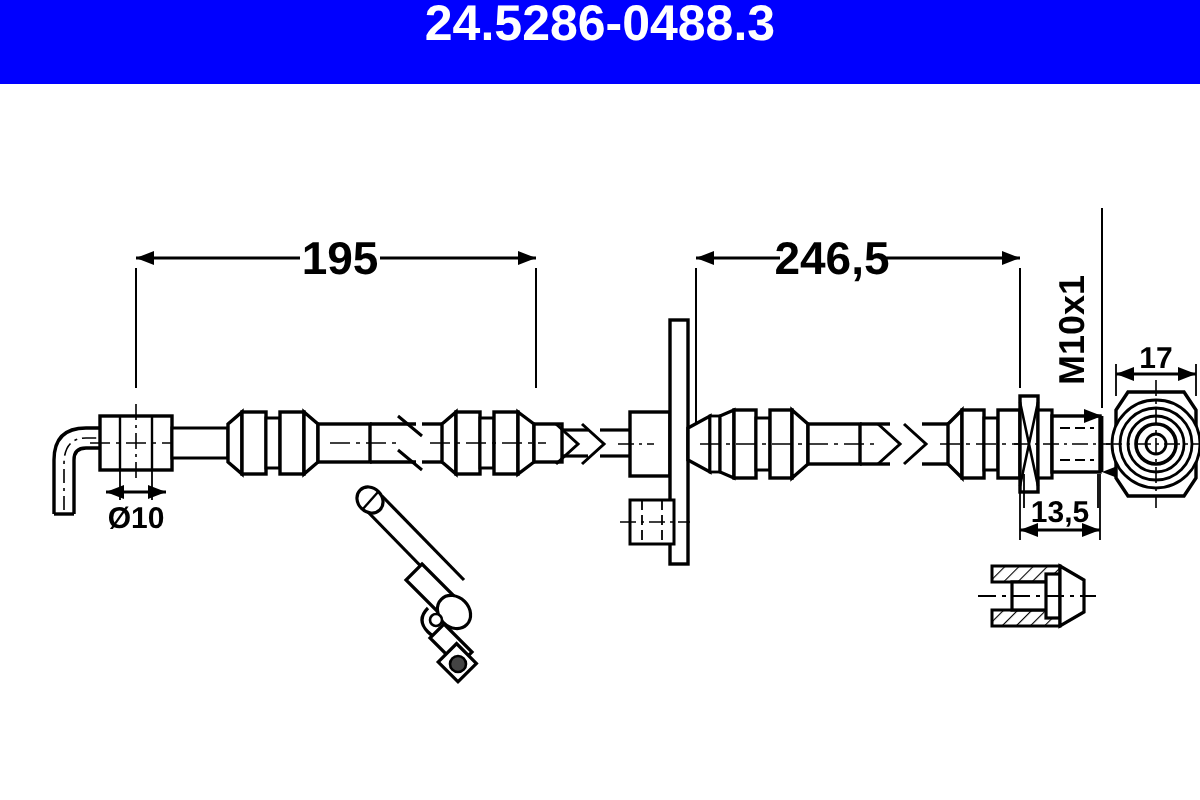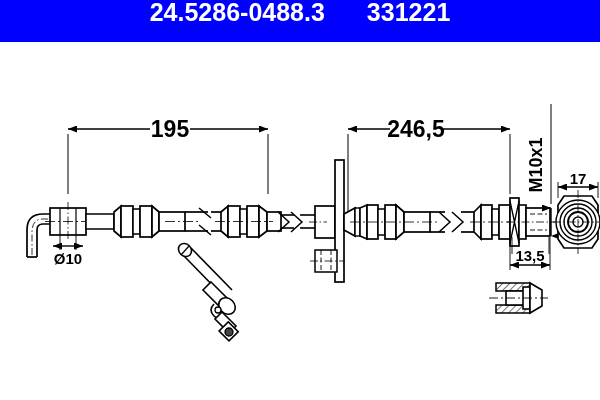--- a/index.html
+++ b/index.html
@@ -60,21 +60,20 @@
     fill: #000000;
   }
 </style>
 </head>
 <body>
 
 <div id="page">
 
   <div id="header-bar">
     <span class="htext">24.5286-0488.3</span>
-    <span class="htext">331221</span>
   </div>
 
   <div id="drawing-area">
     <svg class="dwg" viewBox="0 0 600 358" xmlns="http://www.w3.org/2000/svg">
 
       <defs>
         <marker id="arrR" markerWidth="9" markerHeight="7" refX="9" refY="3.5" orient="auto" markerUnits="userSpaceOnUse">
           <path d="M0,0 L9,3.5 L0,7 Z" fill="#000"></path>
         </marker>
         <marker id="arrL" markerWidth="9" markerHeight="7" refX="0" refY="3.5" orient="auto" markerUnits="userSpaceOnUse">

